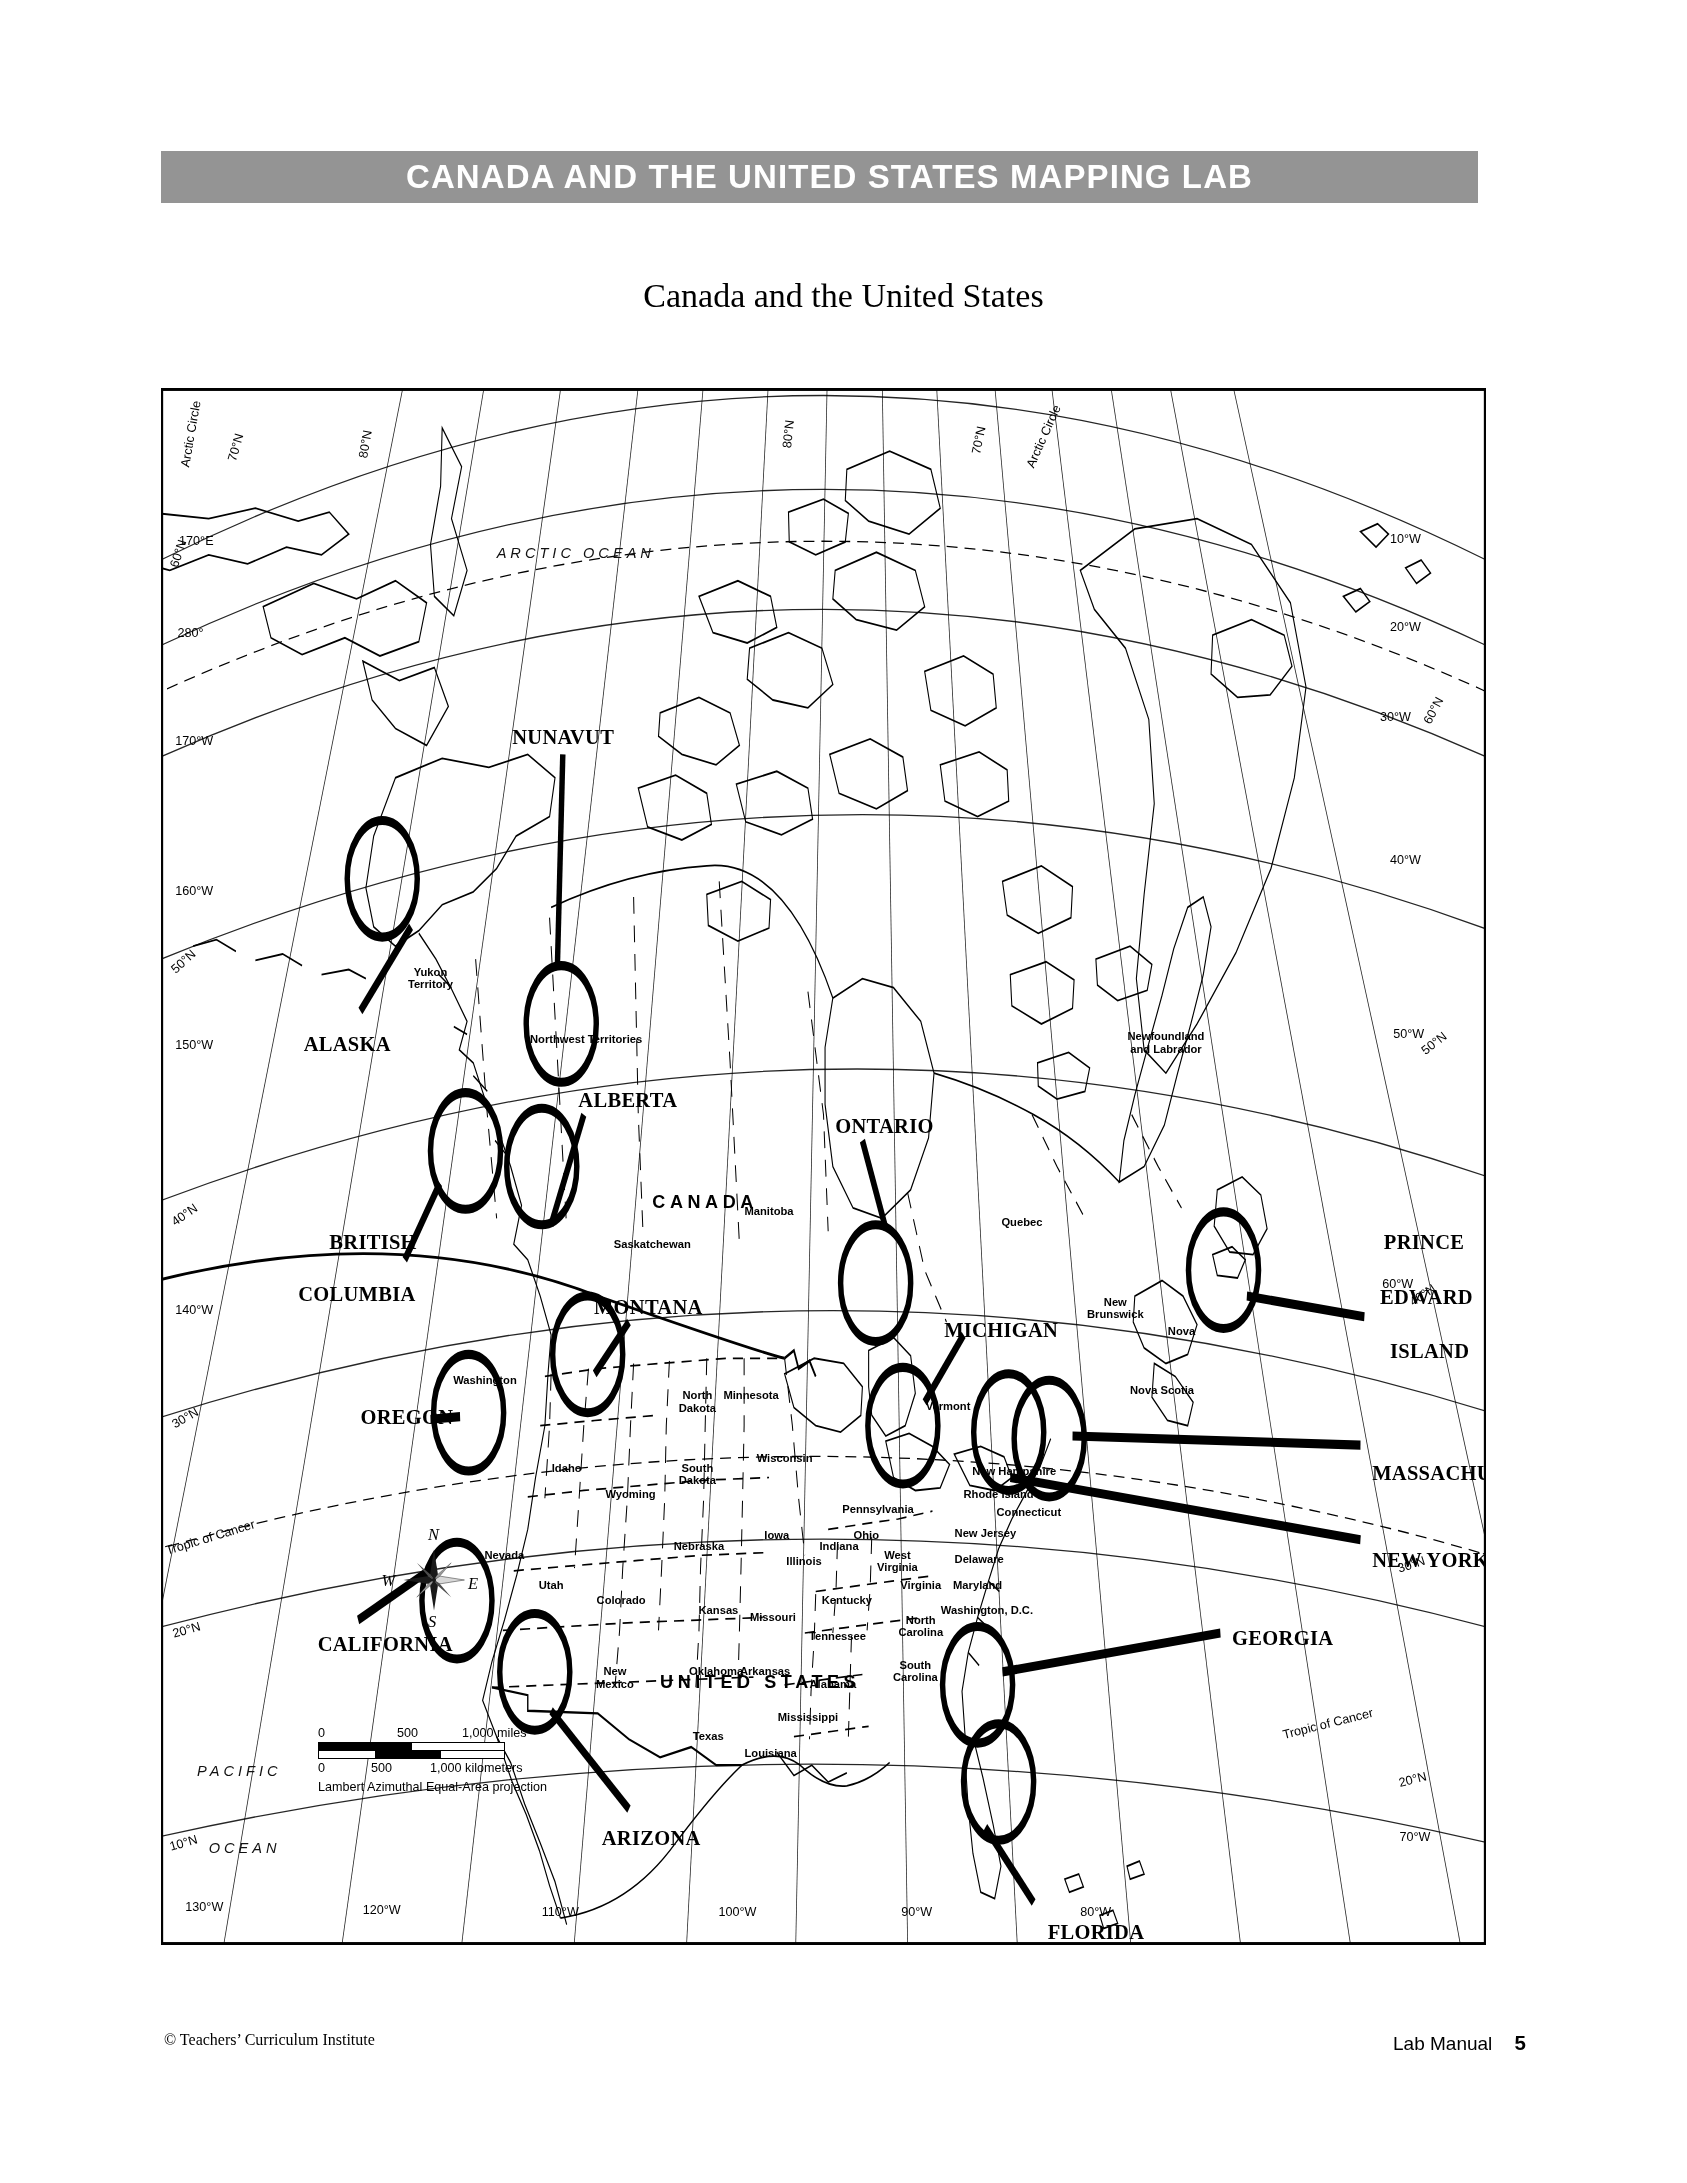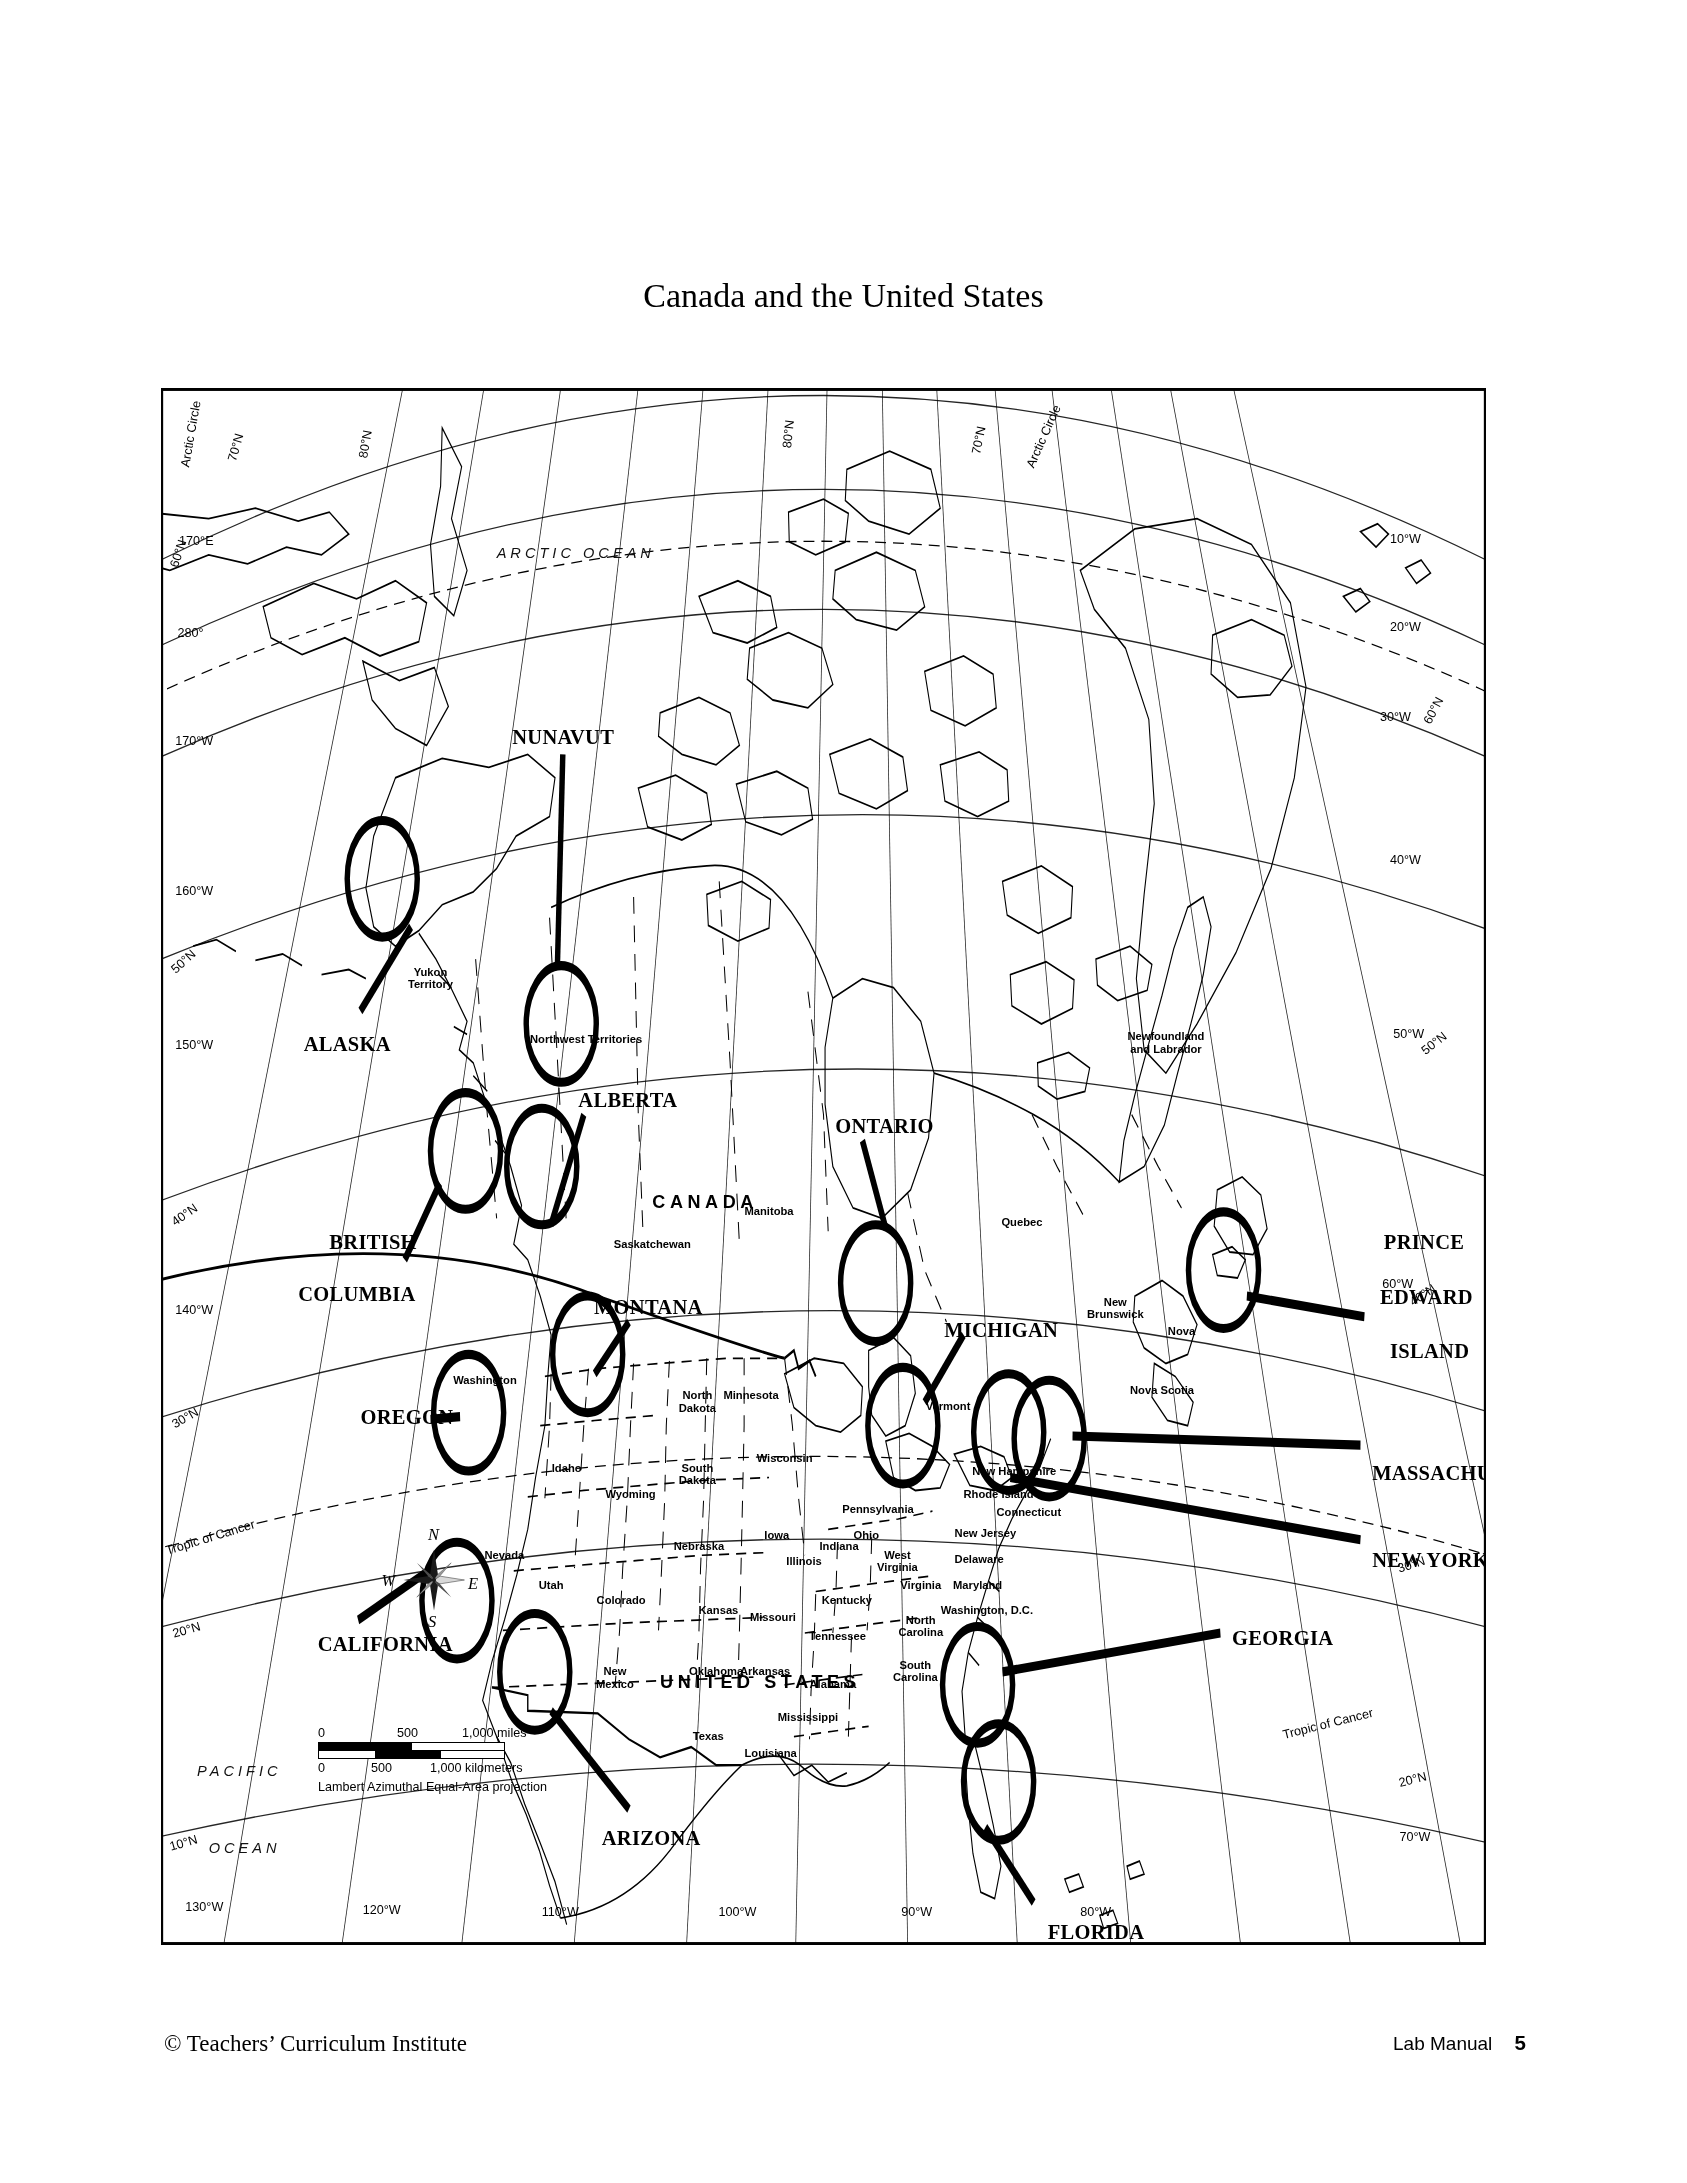--- a/index.html
+++ b/index.html
@@ -73,33 +73,36 @@
   
   .compass{position:absolute;}
   .compass .cl{
     position:absolute;font-family:"Liberation Serif",serif;font-style:italic;
     font-size:16.5px;color:#000;
   }
 
   
   .footer-left{
     position:absolute;left:164px;top:2031px;
-    font-family:"Liberation Serif",serif;font-size:23px;color:#000;
+    font-family:"Liberation Serif",serif;font-size:16px;color:#000;
   }
   .footer-right{
     position:absolute;right:161px;top:2031px;
     font-family:"Liberation Sans",sans-serif;font-size:19px;color:#000;
   }
   .footer-right .pg{font-weight:bold;margin-left:17px;font-size:20.5px;}
 </style>
 </head>
 <body>
 
 <div class="page">
 
+  <div class="header-band">
+    <div class="htext">CANADA AND THE UNITED STATES MAPPING LAB</div>
+  </div>
 
   <div class="subtitle">
     <div>Canada and the United States</div>
   </div>
 
   <div class="map-frame">
     <svg class="map-svg" viewBox="0 0 1700 1200" preserveAspectRatio="none">
       <defs>
         <clipPath id="mclip">
             <rect x="0" y="0" width="1700" height="1200"></rect>

